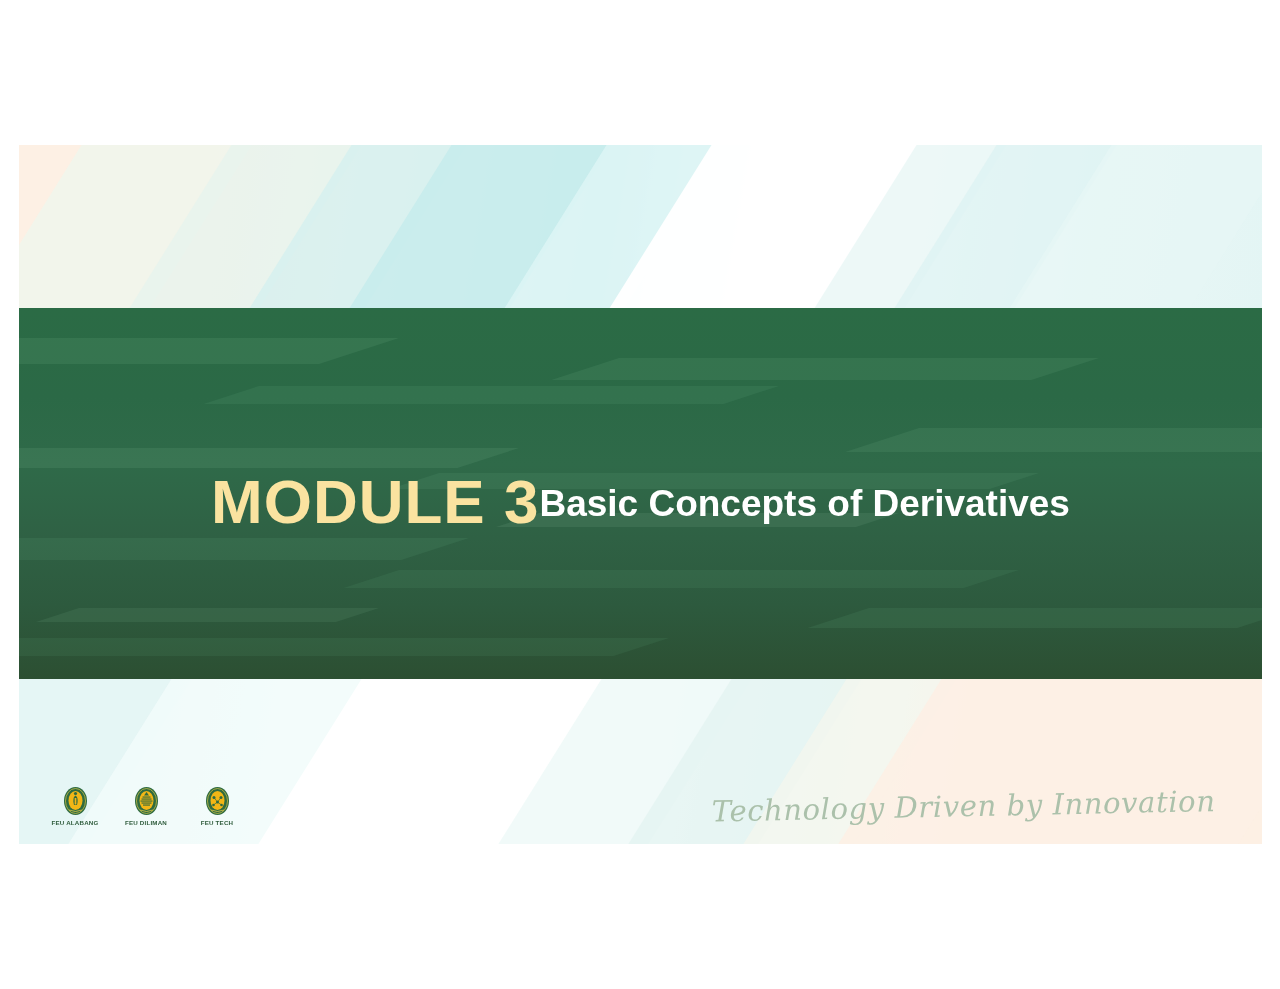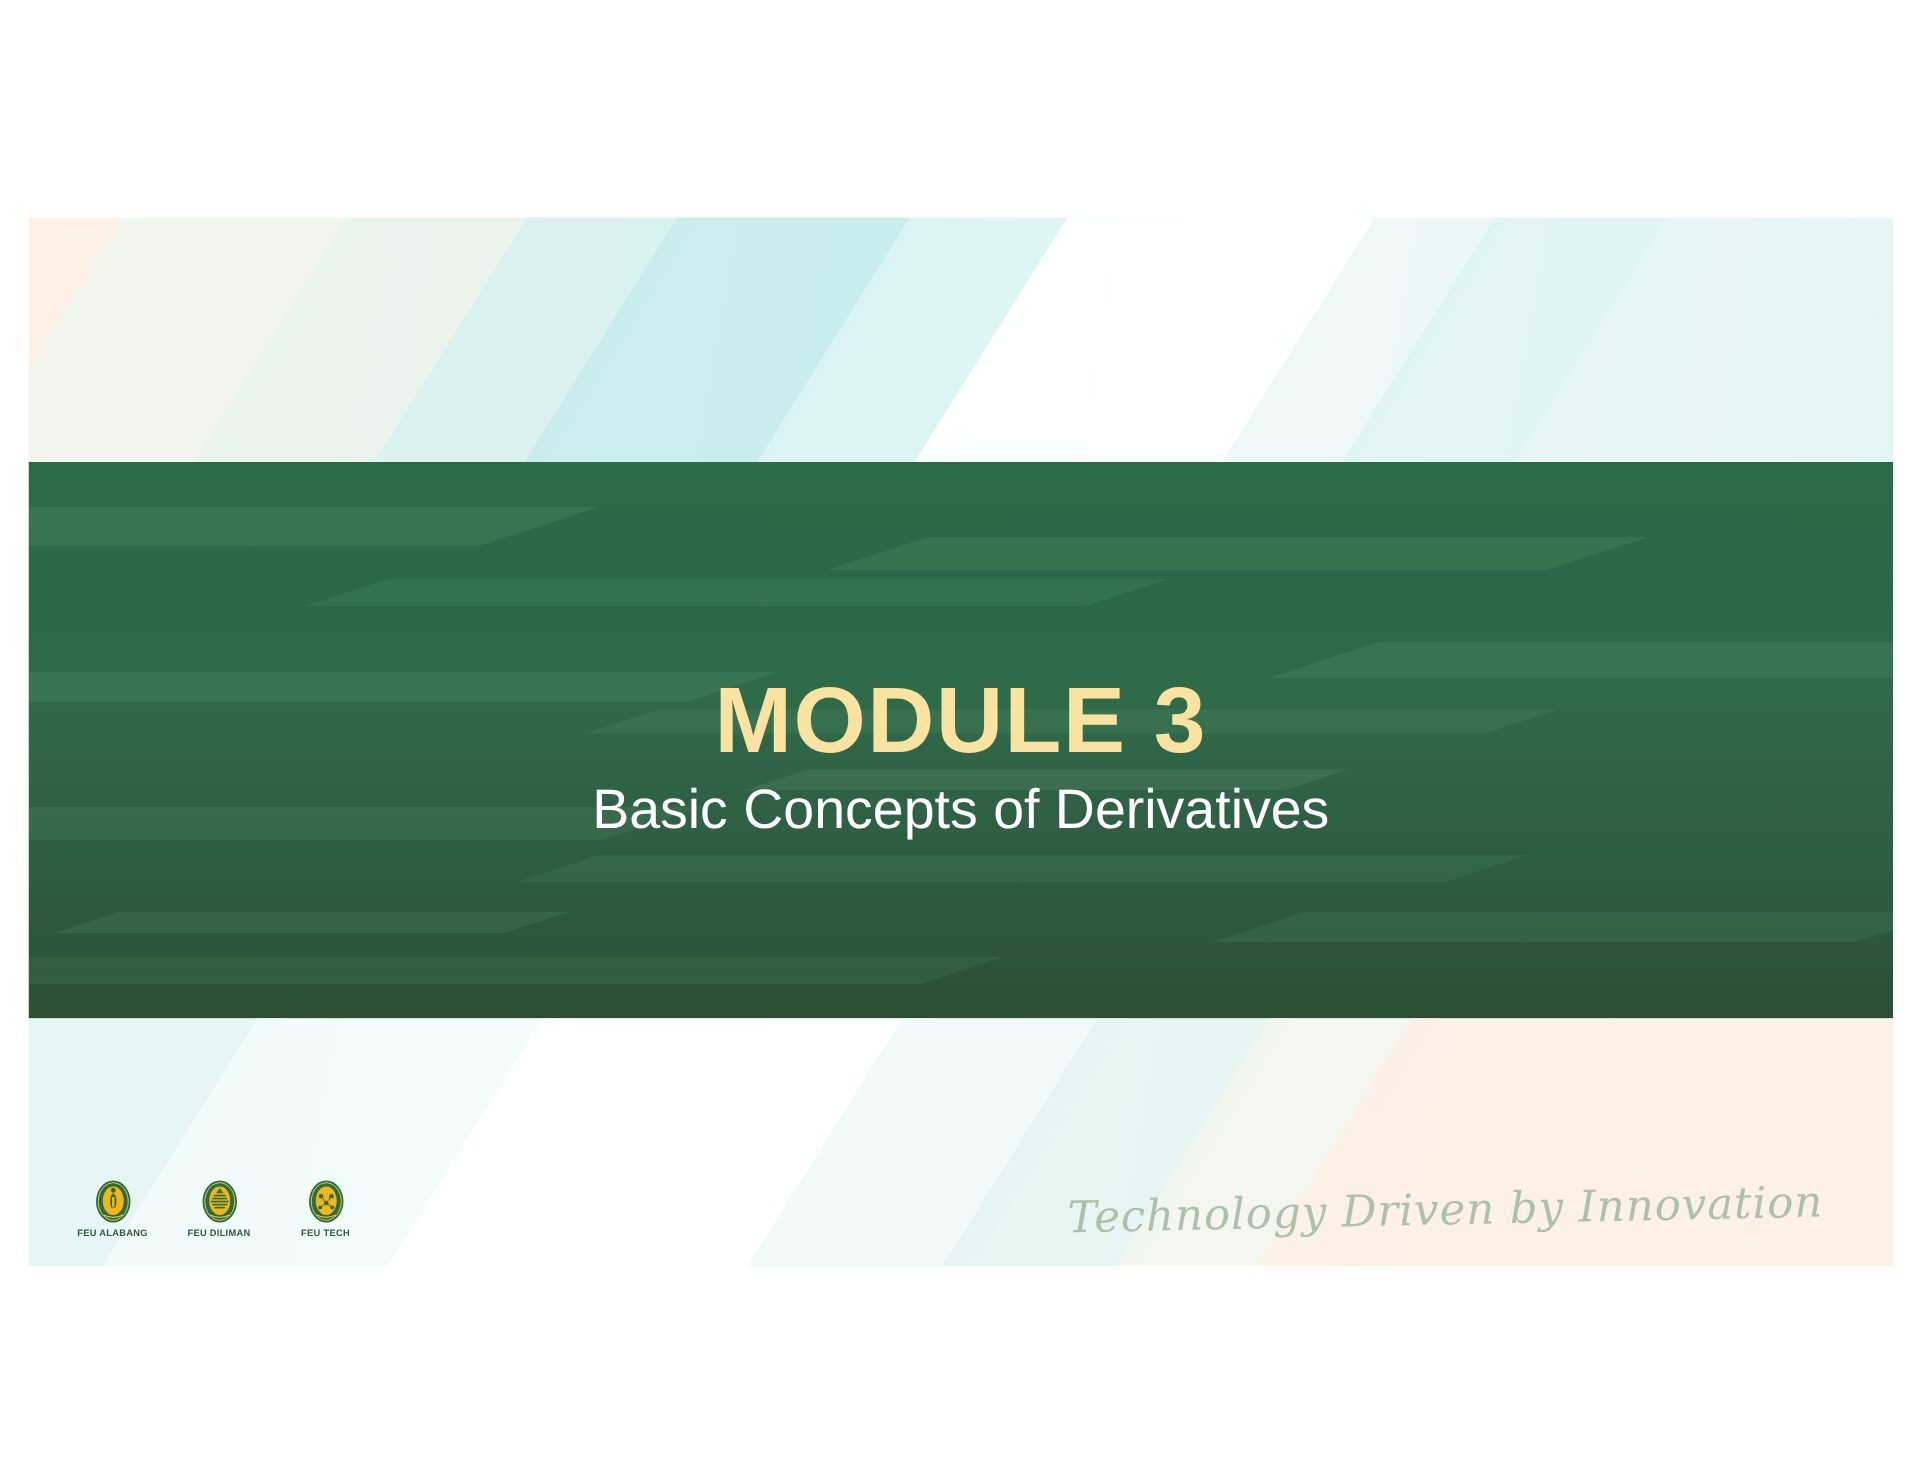--- a/index.html
+++ b/index.html
@@ -140,42 +140,42 @@
   .g11{ left: 520px;  top: 205px; width: 360px; height: 14px; background: #a6dbb8; }
   .g12{ left: 60px;   top: 300px; width: 300px; height: 14px; background: #8fcfa6; }
 
   .title-block {
     position: absolute;
     left: 0;
     top: 0;
     width: 100%;
     height: 100%;
     display: flex;
-    flex-direction: column;
+    flex-direction: row;
     align-items: center;
     justify-content: center;
     padding-top: 22px;
     box-sizing: border-box;
   }
 
   .module-title {
     font-family: "Liberation Sans", sans-serif;
     font-weight: bold;
     font-size: 62px;
     letter-spacing: 1px;
     color: #fae3a0;
     line-height: 1.05;
     margin: 0 0 6px 0;
     white-space: nowrap;
     text-align: center;
   }
 
   .module-subtitle {
     font-family: "Liberation Sans", sans-serif;
-    font-weight: normal;
+    font-weight: bold;
     font-size: 37px;
     color: #ffffff;
     line-height: 1.15;
     margin: 0;
     white-space: nowrap;
     text-align: left;
   }
 
   
   .logo-row {

